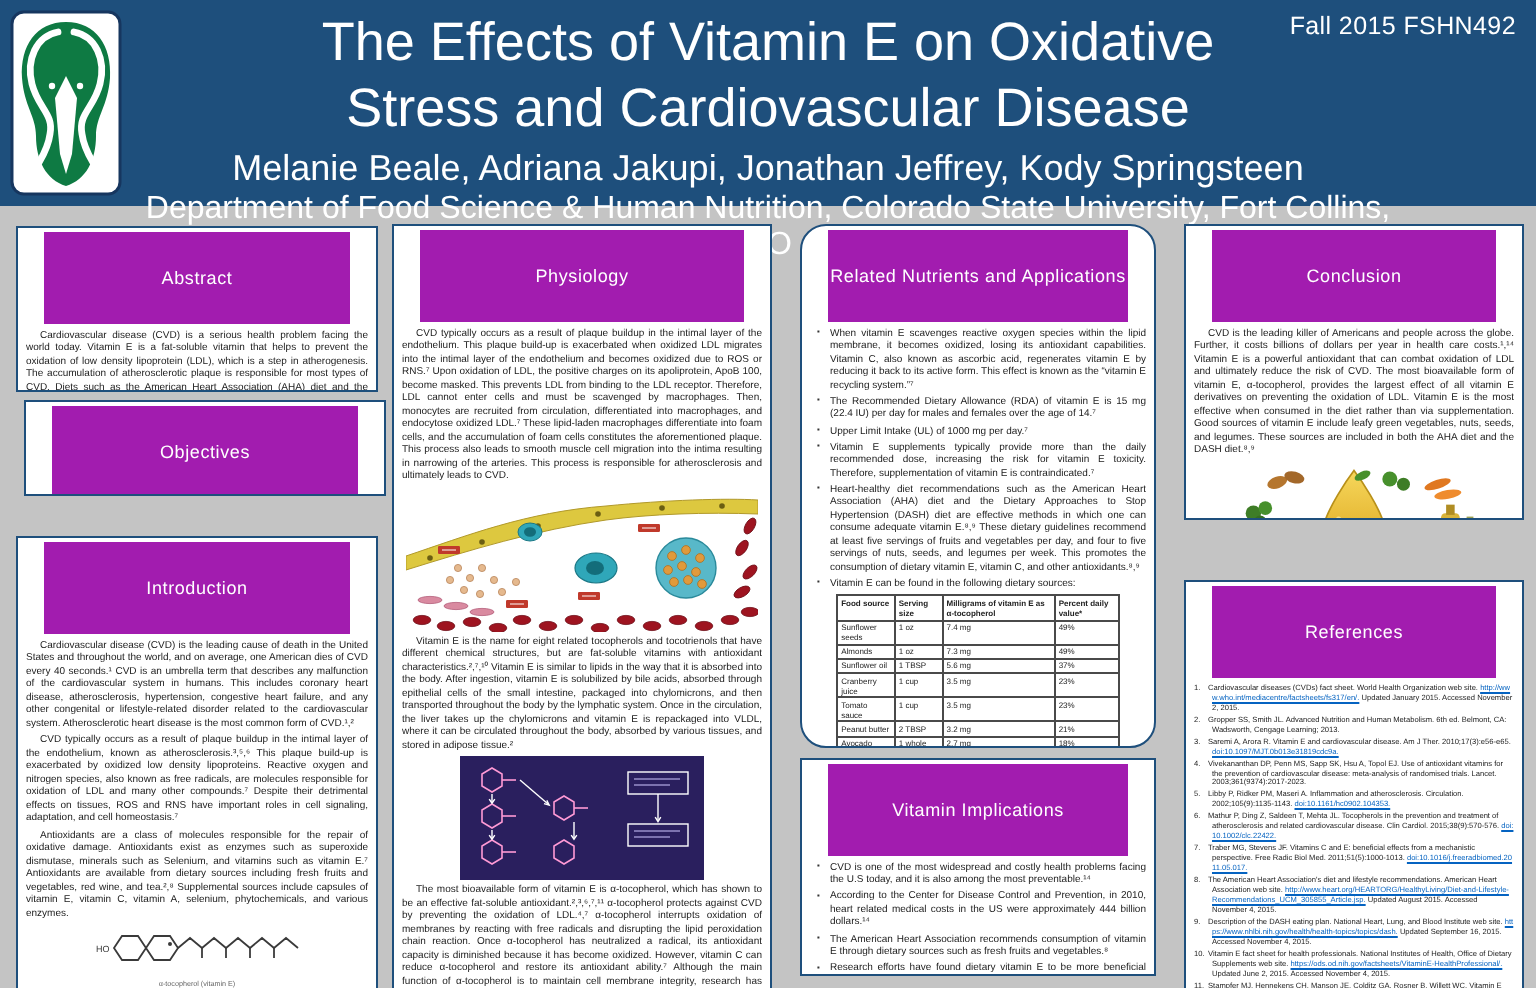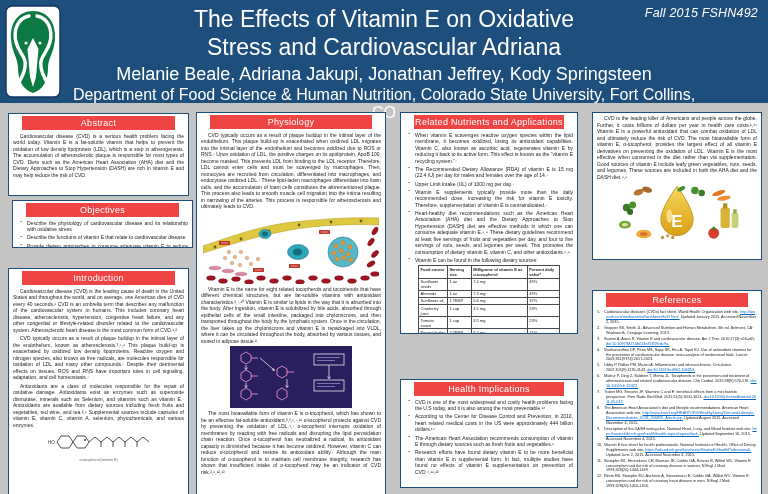--- a/index.html
+++ b/index.html
@@ -3,28 +3,28 @@
 <meta charset="utf-8">
 <style>
   html,body { margin:0; padding:0; background:#8f8f8f; }
   .poster {
     position:relative; width:768px; height:494px; overflow:hidden;
     background:#c4c4c4; font-family:"Liberation Sans", sans-serif;
   }
   
   .header { position:absolute; left:0; top:0; width:768px; height:103px; background:#1e4f7c; }
   .logo-box { position:absolute; left:5px; top:5px; width:56px; height:93px; }
-  .course-tag { position:absolute; right:10px; top:6px; color:#fff; font-size:12.5px; letter-spacing:.2px;font-style:italic; }
+  .course-tag { position:absolute; right:10px; top:6px; color:#fff; font-size:12.5px; letter-spacing:.2px; }
   .title-wrap { position:absolute; left:70px; right:70px; top:5px; text-align:center; color:#fff; }
-  .title-line { font-size:23px; line-height:1.22; font-weight:500; }
+  .title-line { font-size:27px; line-height:1.22; font-weight:500; }
   .authors { font-size:18px; margin-top:3px; }
   .dept { font-size:16px; margin-top:1px; }
   
   .sec { position:absolute; background:#fff; border:1.6px solid #1e4f7c; box-sizing:border-box; padding:2px 4px; overflow:hidden; }
-  .sec-bar { background:#ef4444; color:#fff; text-align:center; font-size:9px; line-height:1.15; padding:2px 0; margin:0 9px 2.5px; font-weight:400; letter-spacing:.3px; }
+  .sec-bar { background:#a21caf; color:#fff; text-align:center; font-size:9px; line-height:1.15; padding:18px 0; margin:0 9px 2.5px; font-weight:400; letter-spacing:.3px; }
   .sec-body { font-size:5px; line-height:1.3; color:#1c1c1c; text-align:justify; }
   .para { margin:0 0 2px; text-indent:7px; }
   ul.blt { margin:0; padding:0 0 0 6px; list-style:none; }
   ul.blt li { position:relative; padding-left:4px; margin-bottom:1.6px; }
   ul.blt li::before { content:"▪"; position:absolute; left:-2.5px; top:-0.5px; font-size:4px; color:#333; }
   
   table.vtab { width:142px; margin:2px auto 0; border-collapse:collapse; font-size:4px; line-height:1.25; }
   table.vtab th, table.vtab td { border:0.5px solid #4a4a4a; padding:0.6px 1.6px; text-align:left; vertical-align:top; color:#222; }
   table.vtab th { font-weight:700; }
   .tab-foot { width:142px; margin:0.8px auto 0; font-size:3.5px; color:#333; text-align:left; }
@@ -50,21 +50,21 @@
         <path d="M24,11 C13,13 8,25 11,37 C14,49 22,52 20,62 C19,70 15,75 13,79" fill="none" stroke="#ffffff" stroke-width="3.4" stroke-linecap="round"></path>
         <path d="M32,11 C43,13 48,25 45,37 C42,49 34,52 36,62 C37,70 41,75 43,79" fill="none" stroke="#ffffff" stroke-width="3.4" stroke-linecap="round"></path>
         <path d="M28,33 L33.5,44 L31,72 L28,82 L25,72 L22.5,44 Z" fill="#ffffff"></path>
         <circle cx="21" cy="38" r="1.6" fill="#ffffff"></circle>
         <circle cx="35" cy="38" r="1.6" fill="#ffffff"></circle>
       </svg>
     </div>
     <div class="course-tag">Fall 2015 FSHN492</div>
     <div class="title-wrap">
       <div class="title-line">The Effects of Vitamin E on Oxidative</div>
-      <div class="title-line">Stress and Cardiovascular Adriana</div>
+      <div class="title-line">Stress and Cardiovascular Disease</div>
       <div class="authors">Melanie Beale, Adriana Jakupi, Jonathan Jeffrey, Kody Springsteen</div>
       <div class="dept">Department of Food Science &amp; Human Nutrition, Colorado State University, Fort Collins, CO</div>
     </div>
   </div>
 
   <div class="sec" style="left:8px; top:113px; width:181px; height:83px;">
     <div class="sec-bar">Abstract</div>
     <div class="sec-body">
       <p class="para">Cardiovascular disease (CVD) is a serious health problem facing the world today. Vitamin E is a fat-soluble vitamin that helps to prevent the oxidation of low density lipoprotein (LDL), which is a step in atherogenesis. The accumulation of atherosclerotic plaque is responsible for most types of CVD. Diets such as the American Heart Association (AHA) diet and the Dietary Approaches to Stop Hypertension (DASH) are rich in vitamin E and may help reduce the risk of CVD.</p>
     </div>
@@ -230,21 +230,21 @@
               <line x1="87" y1="14.5" x2="105" y2="14.5"></line>
             <line x1="87" y1="37.5" x2="110" y2="37.5"></line>
               <line x1="87" y1="40.5" x2="105" y2="40.5"></line>
           </g>
         </svg>
       </div>
       <p class="para">The most bioavailable form of vitamin E is α-tocopherol, which has shown to be an effective fat-soluble antioxidant.²,³,⁶,⁷,¹¹ α-tocopherol protects against CVD by preventing the oxidation of LDL.⁴,⁷ α-tocopherol interrupts oxidation of membranes by reacting with free radicals and disrupting the lipid peroxidation chain reaction. Once α-tocopherol has neutralized a radical, its antioxidant capacity is diminished because it has become oxidized. However, vitamin C can reduce α-tocopherol and restore its antioxidant ability.⁷ Although the main function of α-tocopherol is to maintain cell membrane integrity, research has shown that insufficient intake of α-tocopherol may be an indicator of CVD risk.²,⁶,¹²,¹³</p>
     </div>
   </div>
 
-  <div class="sec" style="left:400px; top:112px; width:178px; height:222px;">
+  <div class="sec" style="left:400px; top:112px; width:178px; height:262px;border-radius:13px;">
     <div class="sec-bar">Related Nutrients and Applications</div>
     <div class="sec-body">
       <ul class="blt">
           <li>When vitamin E scavenges reactive oxygen species within the lipid membrane, it becomes oxidized, losing its antioxidant capabilities. Vitamin C, also known as ascorbic acid, regenerates vitamin E by reducing it back to its active form. This effect is known as the “vitamin E recycling system.”⁷</li>
           <li>The Recommended Dietary Allowance (RDA) of vitamin E is 15 mg (22.4 IU) per day for males and females over the age of 14.⁷</li>
           <li>Upper Limit Intake (UL) of 1000 mg per day.⁷</li>
           <li>Vitamin E supplements typically provide more than the daily recommended dose, increasing the risk for vitamin E toxicity. Therefore, supplementation of vitamin E is contraindicated.⁷</li>
           <li>Heart-healthy diet recommendations such as the American Heart Association (AHA) diet and the Dietary Approaches to Stop Hypertension (DASH) diet are effective methods in which one can consume adequate vitamin E.⁸,⁹ These dietary guidelines recommend at least five servings of fruits and vegetables per day, and four to five servings of nuts, seeds, and legumes per week. This promotes the consumption of dietary vitamin E, vitamin C, and other antioxidants.⁸,⁹</li>
           <li>Vitamin E can be found in the following dietary sources:</li>
         </ul>
@@ -318,32 +318,33 @@
             <td>1.9 mg</td>
             <td>13%</td>
           </tr>
           </tbody>
       </table>
       <div class="tab-foot">*based on a 2000 kcal diet</div>
     </div>
   </div>
 
   <div class="sec" style="left:400px; top:379px; width:178px; height:109px;">
-    <div class="sec-bar">Health Implications</div>
+    <div class="sec-bar">Vitamin Implications</div>
     <div class="sec-body">
       <ul class="blt">
           <li>CVD is one of the most widespread and costly health problems facing the U.S today, and it is also among the most preventable.¹⁴</li>
           <li>According to the Center for Disease Control and Prevention, in 2010, heart related medical costs in the US were approximately 444 billion dollars.¹⁴</li>
           <li>The American Heart Association recommends consumption of vitamin E through dietary sources such as fresh fruits and vegetables.⁸</li>
           <li>Research efforts have found dietary vitamin E to be more beneficial than vitamin E in supplemental form. In fact, multiple studies have found no effects of vitamin E supplementation on prevention of CVD.⁴,¹¹,¹³</li>
         </ul>
     </div>
   </div>
 
   <div class="sec" style="left:592px; top:112px; width:170px; height:148px;">
+    <div class="sec-bar">Conclusion</div>
     <div class="sec-body">
       <p class="para">CVD is the leading killer of Americans and people across the globe. Further, it costs billions of dollars per year in health care costs.¹,¹⁴ Vitamin E is a powerful antioxidant that can combat oxidation of LDL and ultimately reduce the risk of CVD. The most bioavailable form of vitamin E, α-tocopherol, provides the largest effect of all vitamin E derivatives on preventing the oxidation of LDL. Vitamin E is the most effective when consumed in the diet rather than via supplementation. Good sources of vitamin E include leafy green vegetables, nuts, seeds, and legumes. These sources are included in both the AHA diet and the DASH diet.⁸,⁹</p>
       <div>
         <svg class="fig" width="130" height="58" viewBox="0 0 150 68">
           <rect width="150" height="68" fill="#ffffff"></rect>
           <defs>
             <linearGradient id="gold" x1="0" y1="0" x2="0" y2="1">
               <stop offset="0" stop-color="#f6d75c"></stop>
                 <stop offset="1" stop-color="#d99e12"></stop>
             </linearGradient>

